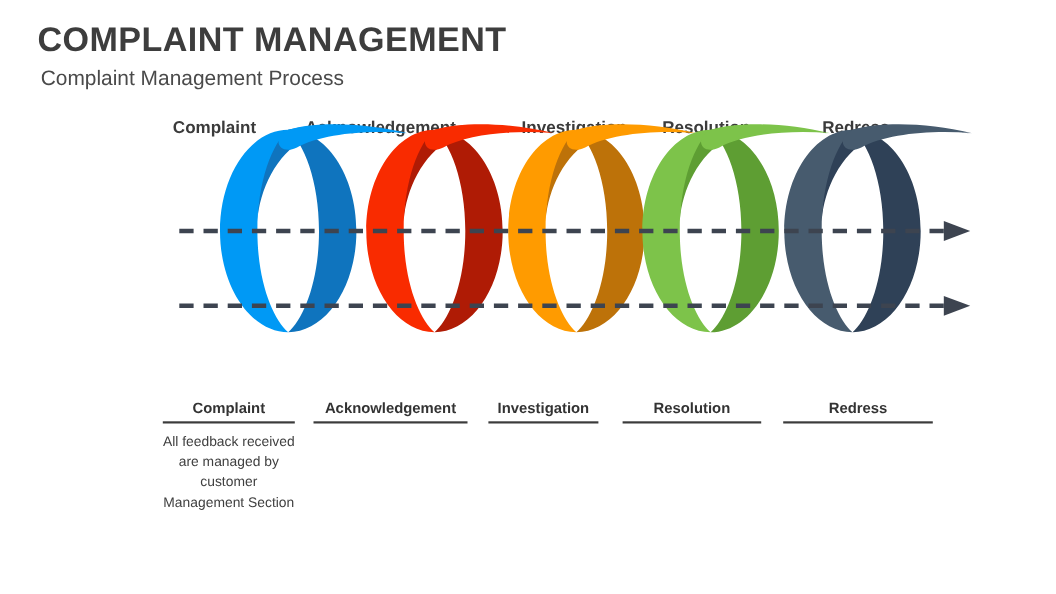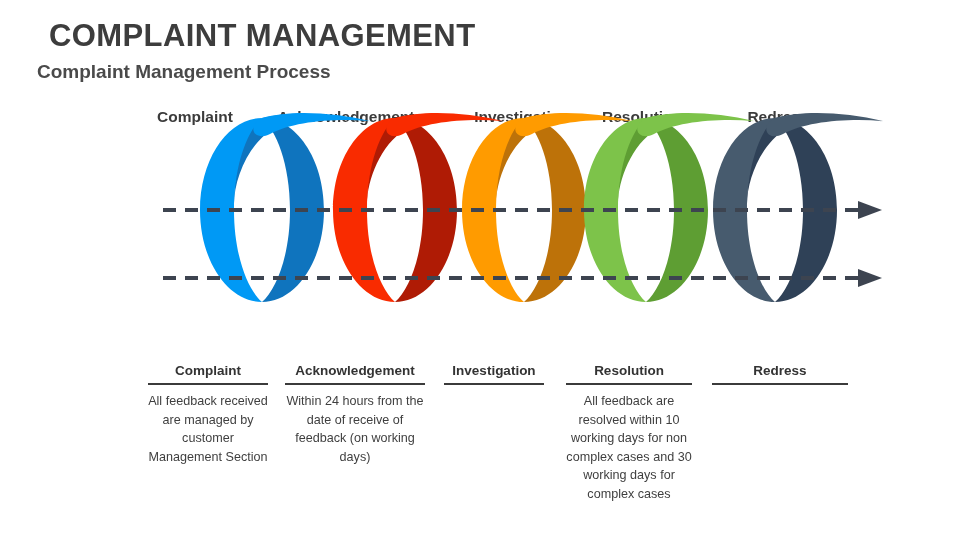--- a/index.html
+++ b/index.html
@@ -12,34 +12,34 @@
     height: 540px;
     position: relative;
     overflow: hidden;
     font-family: "Liberation Sans", sans-serif;
     color: #404040;
   }
 
   
   #page-title {
     position: absolute;
-    left: 49px;
+    left: 34px;
     top: 18px;
     font-size: 31px;
     font-weight: bold;
     letter-spacing: 0.4px;
     color: #3d3d3d;
     white-space: nowrap;
   }
   #page-subtitle {
     position: absolute;
     left: 37px;
     top: 61px;
     font-size: 19px;
-    font-weight: bold;
+    font-weight: normal;
     color: #4a4a4a;
     white-space: nowrap;
   }
 
   
   #stage {
     position: absolute;
     left: 0;
     top: 96px;
     width: 960px;
@@ -175,32 +175,30 @@
 
   <div class="card" style="left:148px;width:120px">
     <div class="card-title">Complaint</div>
     <div class="card-rule" style="background: rgb(59, 59, 59);"></div>
     <div class="card-body">All feedback received are managed by customer Management Section</div>
   </div>
 
   <div class="card" style="left:285px;width:140px">
     <div class="card-title">Acknowledgement</div>
     <div class="card-rule" style="background: rgb(59, 59, 59);"></div>
-    <div class="card-body">Within 24 hours from the date of receive of feedback (on working days)</div>
   </div>
 
   <div class="card" style="left:444px;width:100px">
     <div class="card-title">Investigation</div>
     <div class="card-rule" style="background: rgb(59, 59, 59);"></div>
   </div>
 
   <div class="card" style="left:566px;width:126px">
     <div class="card-title">Resolution</div>
     <div class="card-rule" style="background: rgb(59, 59, 59);"></div>
-    <div class="card-body">All feedback are resolved within 10 working days for non complex cases and 30 working days for complex cases</div>
   </div>
 
   <div class="card" style="left:712px;width:136px">
     <div class="card-title">Redress</div>
     <div class="card-rule" style="background: rgb(59, 59, 59);"></div>
   </div>
 
 </div>
 
 </body></html>

